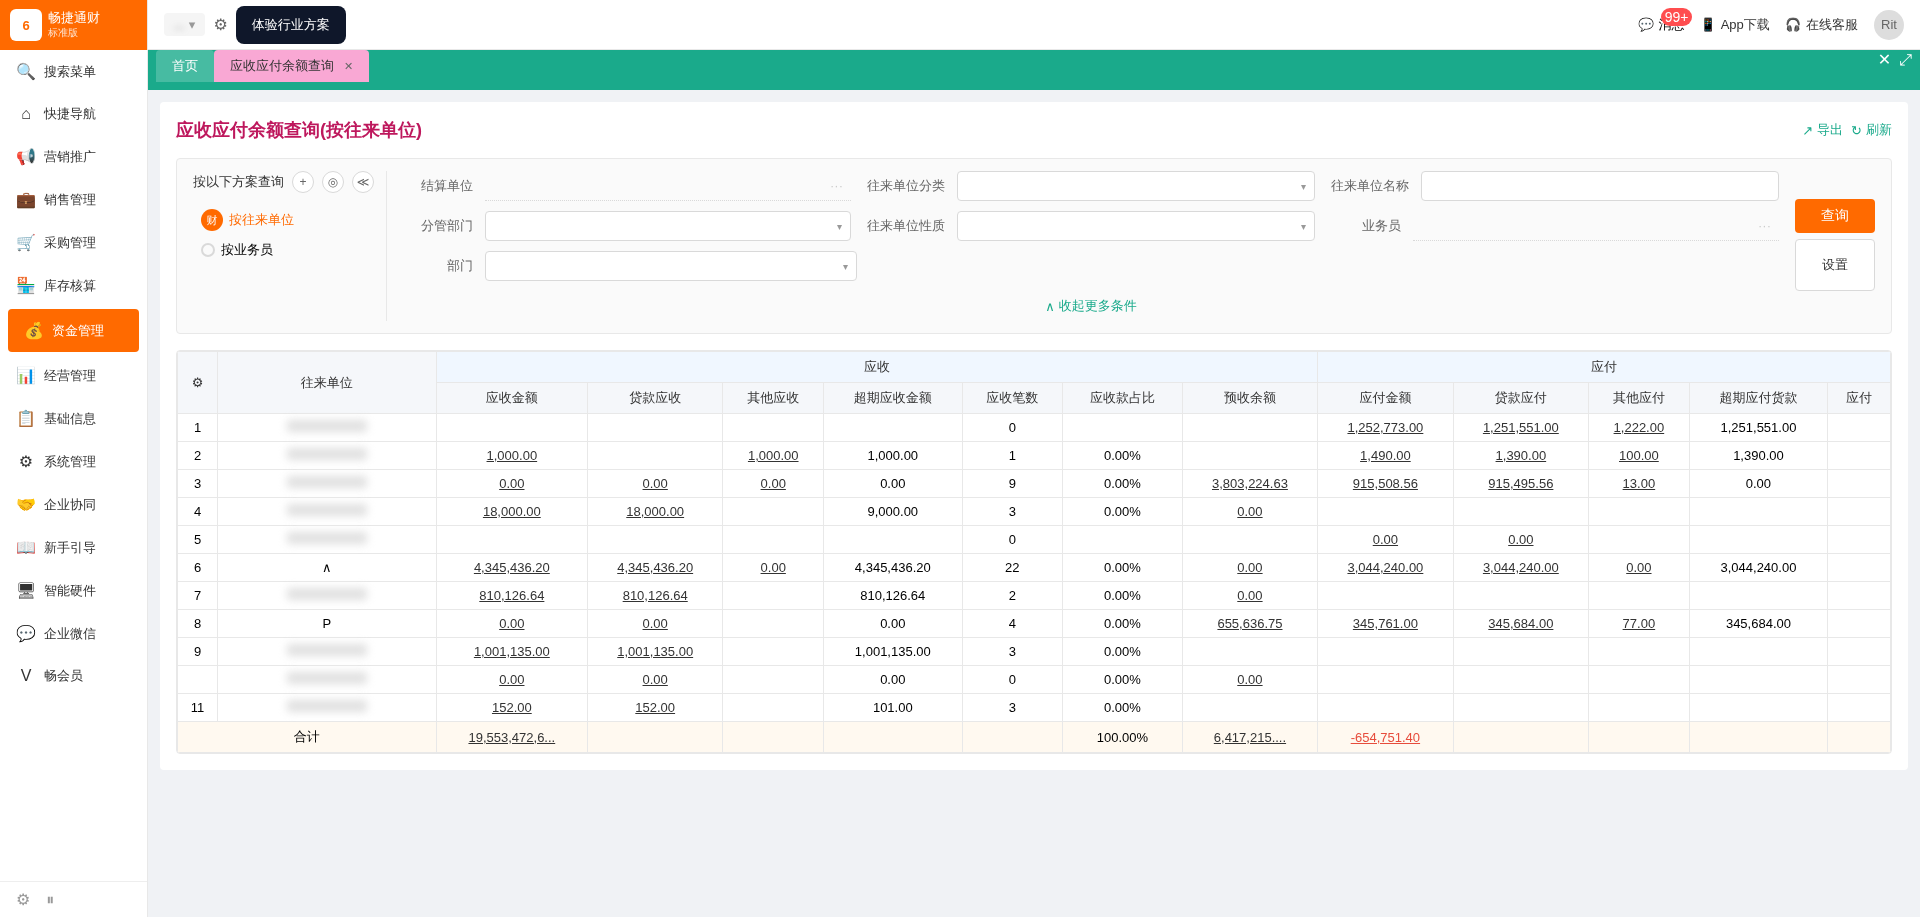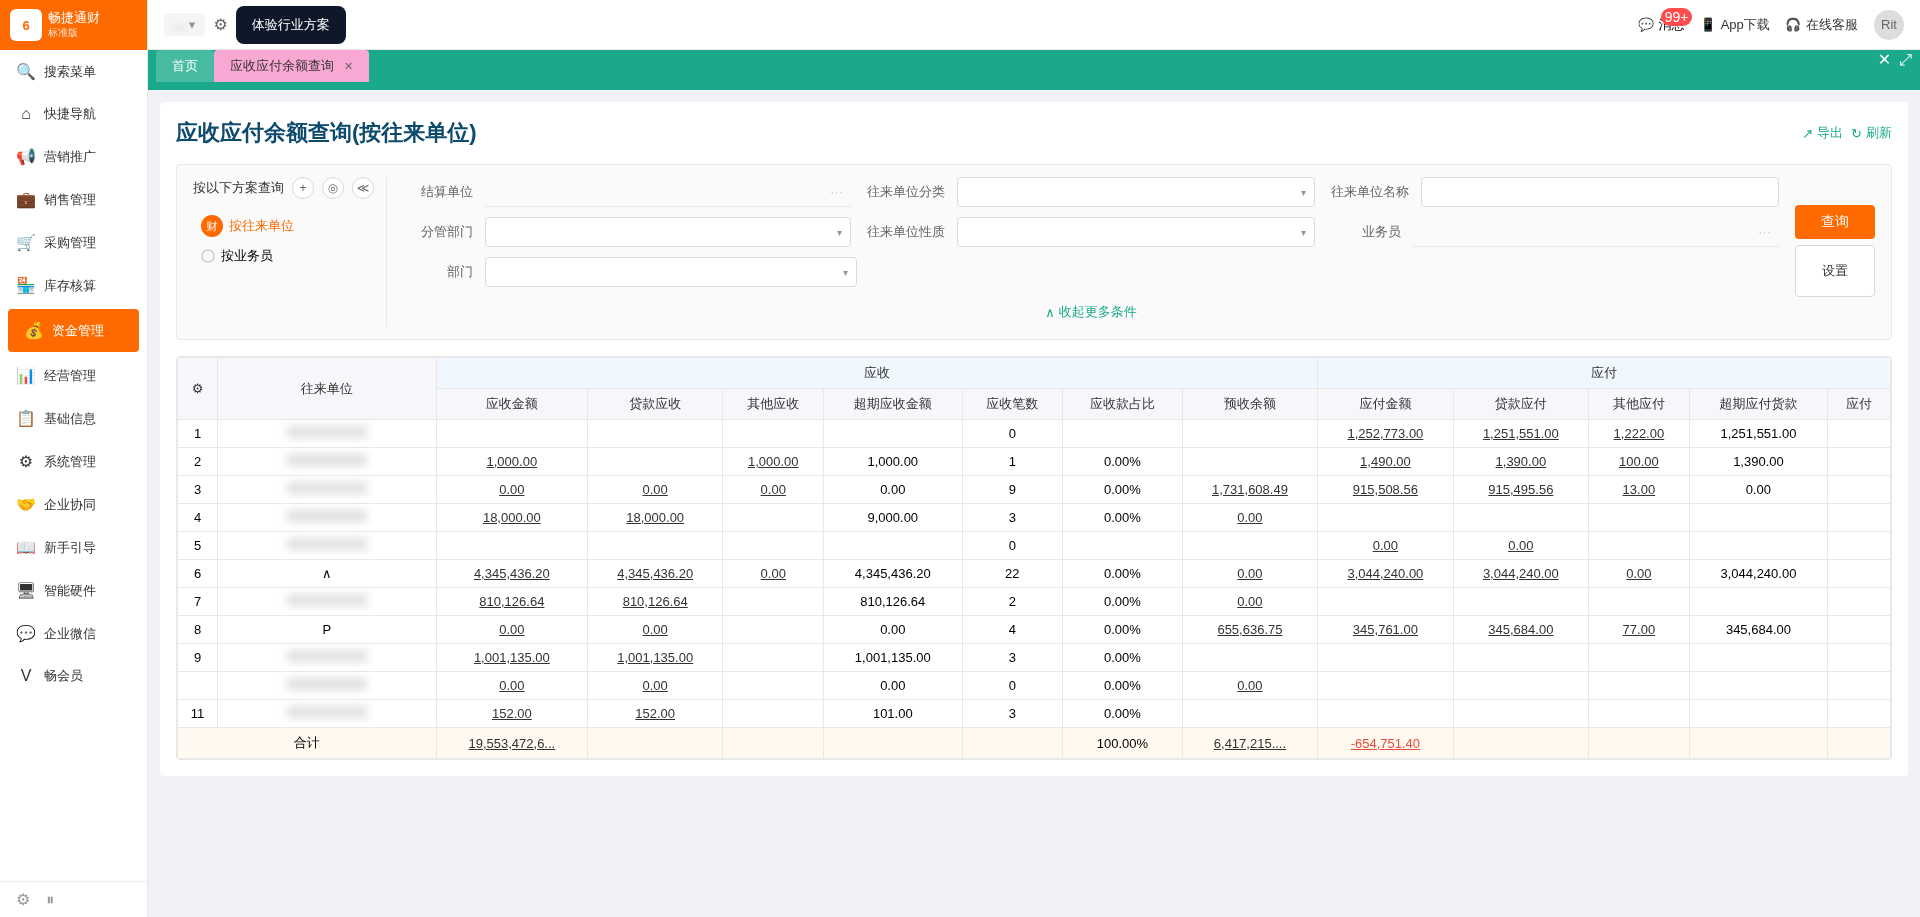--- a/index.html
+++ b/index.html
@@ -86,21 +86,21 @@
       background: #f0f2f5; overflow: auto;
     }
     .content-area {
       background: #fff; margin: 12px; border-radius: 4px; padding: 16px;
     }
 
     
     .page-header {
       display: flex; align-items: center; justify-content: space-between; margin-bottom: 16px;
     }
-    .page-title { font-size: 22px; font-weight: 600; color: #0c4a6e; }
+    .page-title { font-size: 18px; font-weight: 600; color: #be185d; }
     .page-actions { display: flex; gap: 8px; }
     .action-btn {
       display: flex; align-items: center; gap: 4px; color: #1aaa8b;
       background: none; border: none; cursor: pointer; font-size: 13px;
     }
 
     
     .filter-section {
       border: 1px solid #e8e8e8; border-radius: 4px; padding: 12px 16px;
       margin-bottom: 16px; background: #fafafa;
@@ -470,21 +470,21 @@
   </tr>
             <tr>
     <td>3</td>
     <td><span class="blurred" style="background:#e0e0e0;display:inline-block;width:80px;height:12px;border-radius:3px;"></span></td>
     <td><span class="table-link">0.00</span></td>
     <td><span class="table-link">0.00</span></td>
     <td><span class="table-link">0.00</span></td>
     <td>0.00</td>
     <td>9</td>
     <td>0.00%</td>
-    <td><span class="table-link">1,731,608.49</span></td>
+    <td><span class="table-link">3,803,224.63</span></td>
     <td><span class="table-link">915,508.56</span></td>
     <td><span class="table-link">915,495.56</span></td>
     <td><span class="table-link">13.00</span></td>
     <td>0.00</td>
     <td></td>
   </tr>
             <tr>
     <td>4</td>
     <td><span class="blurred" style="background:#e0e0e0;display:inline-block;width:80px;height:12px;border-radius:3px;"></span></td>
     <td><span class="table-link">18,000.00</span></td>

